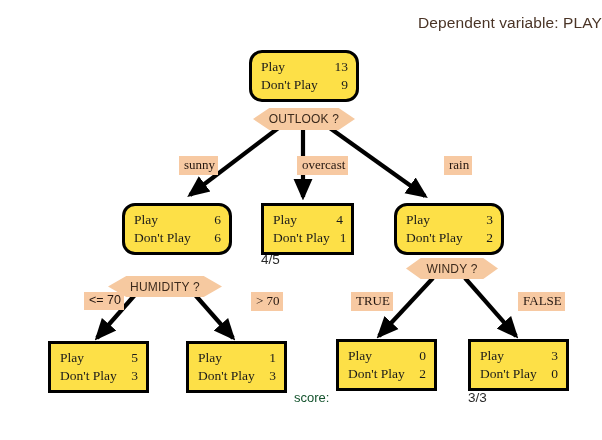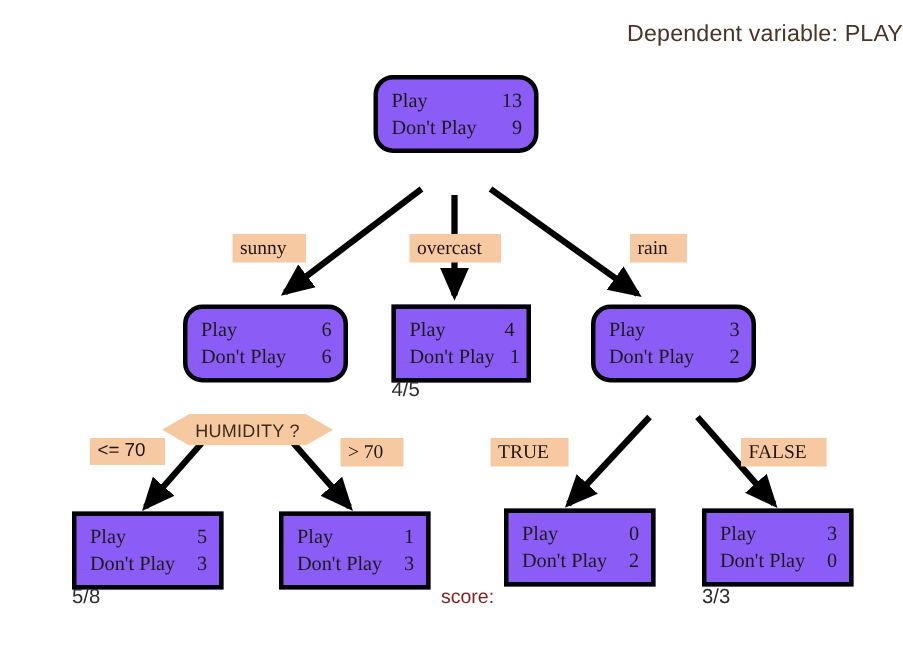--- a/index.html
+++ b/index.html
@@ -35,21 +35,21 @@
     left: 0;
     top: 0;
     width: 602px;
     height: 440px;
   }
 
   
   .node {
     position: absolute;
     box-sizing: border-box;
-    background: #8b5cf6;
+    background: #fde047;
     border: 3px solid #000000;
     padding: 5px 8px 5px 9px;
     font-size: 13.5px;
     color: #1a1a1a;
     line-height: 1.32;
   }
   .node.rounded { border-radius: 13px; }
   .node.leaf { border-width: 3px; border-radius: 0; }
 
   .noderow {
@@ -75,43 +75,44 @@
     clip-path: polygon(0% 50%, 16% 0%, 84% 0%, 100% 50%, 84% 100%, 16% 100%);
     letter-spacing: 0.2px;
   }
 
   
   .edgelabel {
     position: absolute;
     background: #f7c9a2;
     color: #231610;
     font-size: 13px;
-    padding: 1px 13px 2px 5px;
+    padding: 1px 3px 2px 5px;
     white-space: nowrap;
     line-height: 1.2;
+    margin-left: 24px;
   }
   .edgelabel.sans {
     font-family: "Liberation Sans", "DejaVu Sans", sans-serif;
     font-size: 12.5px;
   }
 
   
   .score {
     position: absolute;
     font-family: "Liberation Sans", "DejaVu Sans", sans-serif;
     font-size: 13.5px;
     color: #2b2b2b;
     white-space: nowrap;
     text-align: left;
   }
   .scorelabel {
     position: absolute;
     font-family: "Liberation Sans", "DejaVu Sans", sans-serif;
     font-size: 13px;
-    color: #7f1d1d;
+    color: #14532d;
     white-space: nowrap;
   }
 </style>
 </head>
 <body>
 
 <div id="canvas">
 
   <div class="title">Dependent variable: PLAY</div>
 
@@ -137,20 +138,23 @@
     <div class="noderow">
       <span class="lbl">Play</span>
       <span class="val">13</span>
     </div>
     <div class="noderow">
       <span class="lbl">Don't Play</span>
       <span class="val">9</span>
     </div>
   </div>
 
+  <div class="diamond" style="left:253px; top:108px; width:102px; height:22px;">
+    <span>OUTLOOK ?</span>
+  </div>
 
   <div class="edgelabel" style="left:155px; top:156px;">
     <span>sunny</span>
   </div>
   <div class="edgelabel" style="left:273px; top:156px;">
     <span>overcast</span>
   </div>
   <div class="edgelabel" style="left:420px; top:156px;">
     <span>rain</span>
   </div>
@@ -188,20 +192,23 @@
     <div class="noderow">
       <span class="lbl">Don't Play</span>
       <span class="val">2</span>
     </div>
   </div>
 
   <div class="diamond" style="left:108px; top:276px; width:114px; height:21px;">
     <span>HUMIDITY ?</span>
   </div>
 
+  <div class="diamond" style="left:406px; top:258px; width:92px; height:21px;">
+    <span>WINDY ?</span>
+  </div>
 
   <div class="edgelabel sans" style="left:60px; top:292px;">
     <span>&lt;= 70</span>
   </div>
   <div class="edgelabel" style="left:227px; top:292px;">
     <span>&gt; 70</span>
   </div>
   <div class="edgelabel" style="left:327px; top:292px;">
     <span>TRUE</span>
   </div>
@@ -212,23 +219,20 @@
   <div class="node leaf" style="left:48px; top:341px; width:101px;">
     <div class="noderow">
       <span class="lbl">Play</span>
       <span class="val">5</span>
     </div>
     <div class="noderow">
       <span class="lbl">Don't Play</span>
       <span class="val">3</span>
     </div>
   </div>
-  <div class="score" style="left:48px; top:390px; width:101px;">
-    <span>5/8</span>
-  </div>
 
   <div class="node leaf" style="left:186px; top:341px; width:101px;">
     <div class="noderow">
       <span class="lbl">Play</span>
       <span class="val">1</span>
     </div>
     <div class="noderow">
       <span class="lbl">Don't Play</span>
       <span class="val">3</span>
     </div>

